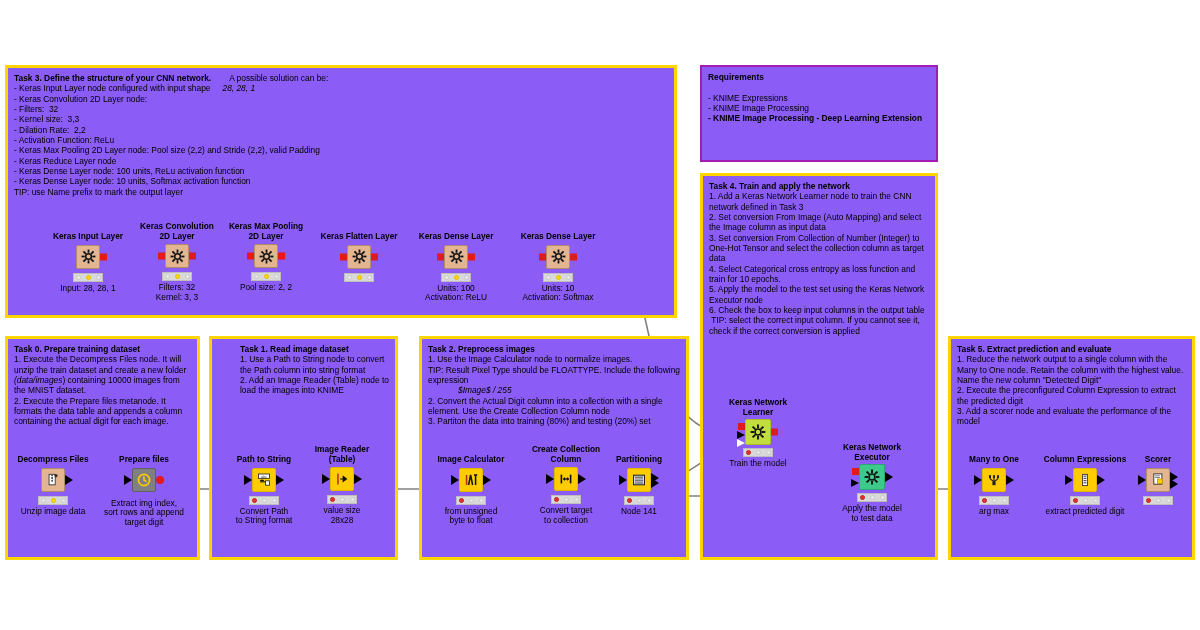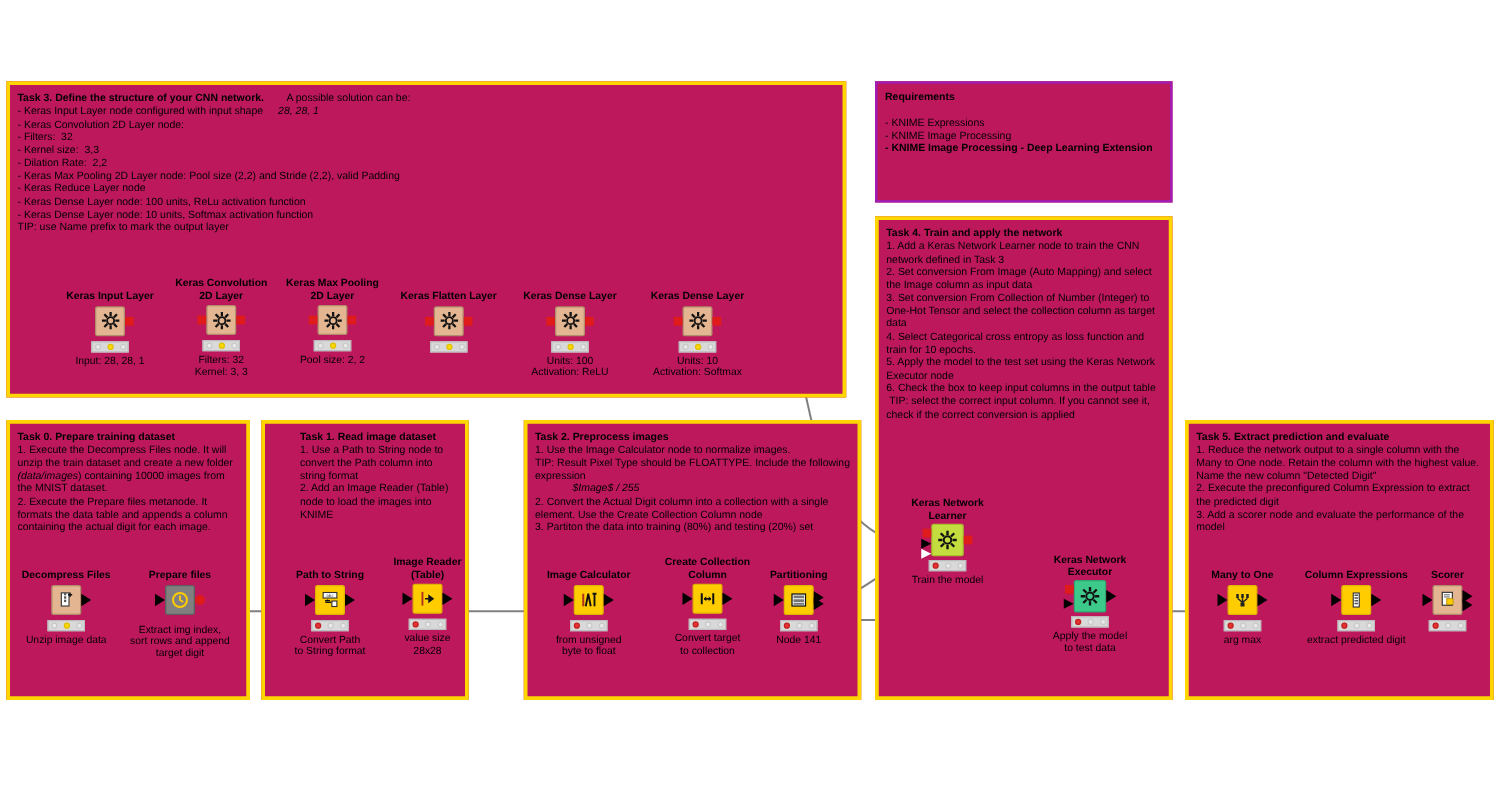--- a/index.html
+++ b/index.html
@@ -7,21 +7,21 @@
     width:1200px;height:630px;position:relative;overflow:hidden;
     font-family:"Liberation Sans", sans-serif;
     color:#000;
   }
   #canvas{position:absolute;left:0;top:0;width:1200px;height:630px;}
 
   
   .annot{
     position:absolute;
     border:3px solid #FFD500;
-    background:#be185d;
+    background:#8b5cf6;
     box-sizing:border-box;
     padding:5px 6px 4px 6px;
     font-size:8.4px;
     line-height:10.35px;
     z-index:5;
   }
   .annot.grey{border:2px solid #a21caf;}
   .annot .ttl{font-weight:bold;}
   .annot p{margin:0;white-space:pre-wrap;}
   .annot .ital{font-style:italic;}
@@ -111,20 +111,21 @@
     </g>
   </svg>
 
   <div class="annot" style="left:5px;top:65px;width:672px;height:253px;">
     <p><span class="ttl">Task 3. Define the structure of your CNN network.</span><span style="display:inline-block;width:18px;"></span><span>A possible solution can be:</span></p>
     <p><span>- Keras Input Layer node configured with input shape</span><span style="display:inline-block;width:12px;"></span><span class="ital">28, 28, 1</span></p>
     <p>- Keras Convolution 2D Layer node:</p>
     <p>- Filters:  32</p>
     <p>- Kernel size:  3,3</p>
     <p>- Dilation Rate:  2,2</p>
+    <p>- Activation Function: ReLu</p>
     <p>- Keras Max Pooling 2D Layer node: Pool size (2,2) and Stride (2,2), valid Padding</p>
     <p>- Keras Reduce Layer node</p>
     <p>- Keras Dense Layer node: 100 units, ReLu activation function</p>
     <p>- Keras Dense Layer node: 10 units, Softmax activation function</p>
     <p>TIP: use Name prefix to mark the output layer</p>
   </div>
 
   <div class="annot grey" style="left:700px;top:65px;width:238px;height:97px;">
     <p class="ttl">Requirements</p>
     <p>&nbsp;</p>
@@ -143,21 +144,21 @@
 6. Check the box to keep input columns in the output table
  TIP: select the correct input column. If you cannot see it, check if the correct conversion is applied</p>
   </div>
 
   <div class="annot" style="left:5px;top:336px;width:195px;height:224px;">
     <p class="ttl">Task 0. Prepare training dataset</p>
     <p><span>1. Execute the Decompress Files node. It will unzip the train dataset and create a new folder </span><span class="ital">(data/images</span><span>) containing 10000 images from the MNIST dataset.
 2. Execute the Prepare files metanode. It formats the data table and appends a column containing the actual digit for each image.</span></p>
   </div>
 
-  <div class="annot" style="left:209px;top:336px;width:166px;height:224px;padding-left:28px;">
+  <div class="annot" style="left:209px;top:336px;width:189px;height:224px;padding-left:28px;">
     <p class="ttl">Task 1. Read image dataset</p>
     <p>1. Use a Path to String node to convert the Path column into string format
 2. Add an Image Reader (Table) node to load the images into KNIME</p>
   </div>
 
   <div class="annot" style="left:419px;top:336px;width:270px;height:224px;">
     <p class="ttl">Task 2. Preprocess images</p>
     <p>1. Use the Image Calculator node to normalize images.</p>
     <p>TIP: Result Pixel Type should be FLOATTYPE. Include the following expression</p>
     <p class="indent">$Image$ / 255</p>

